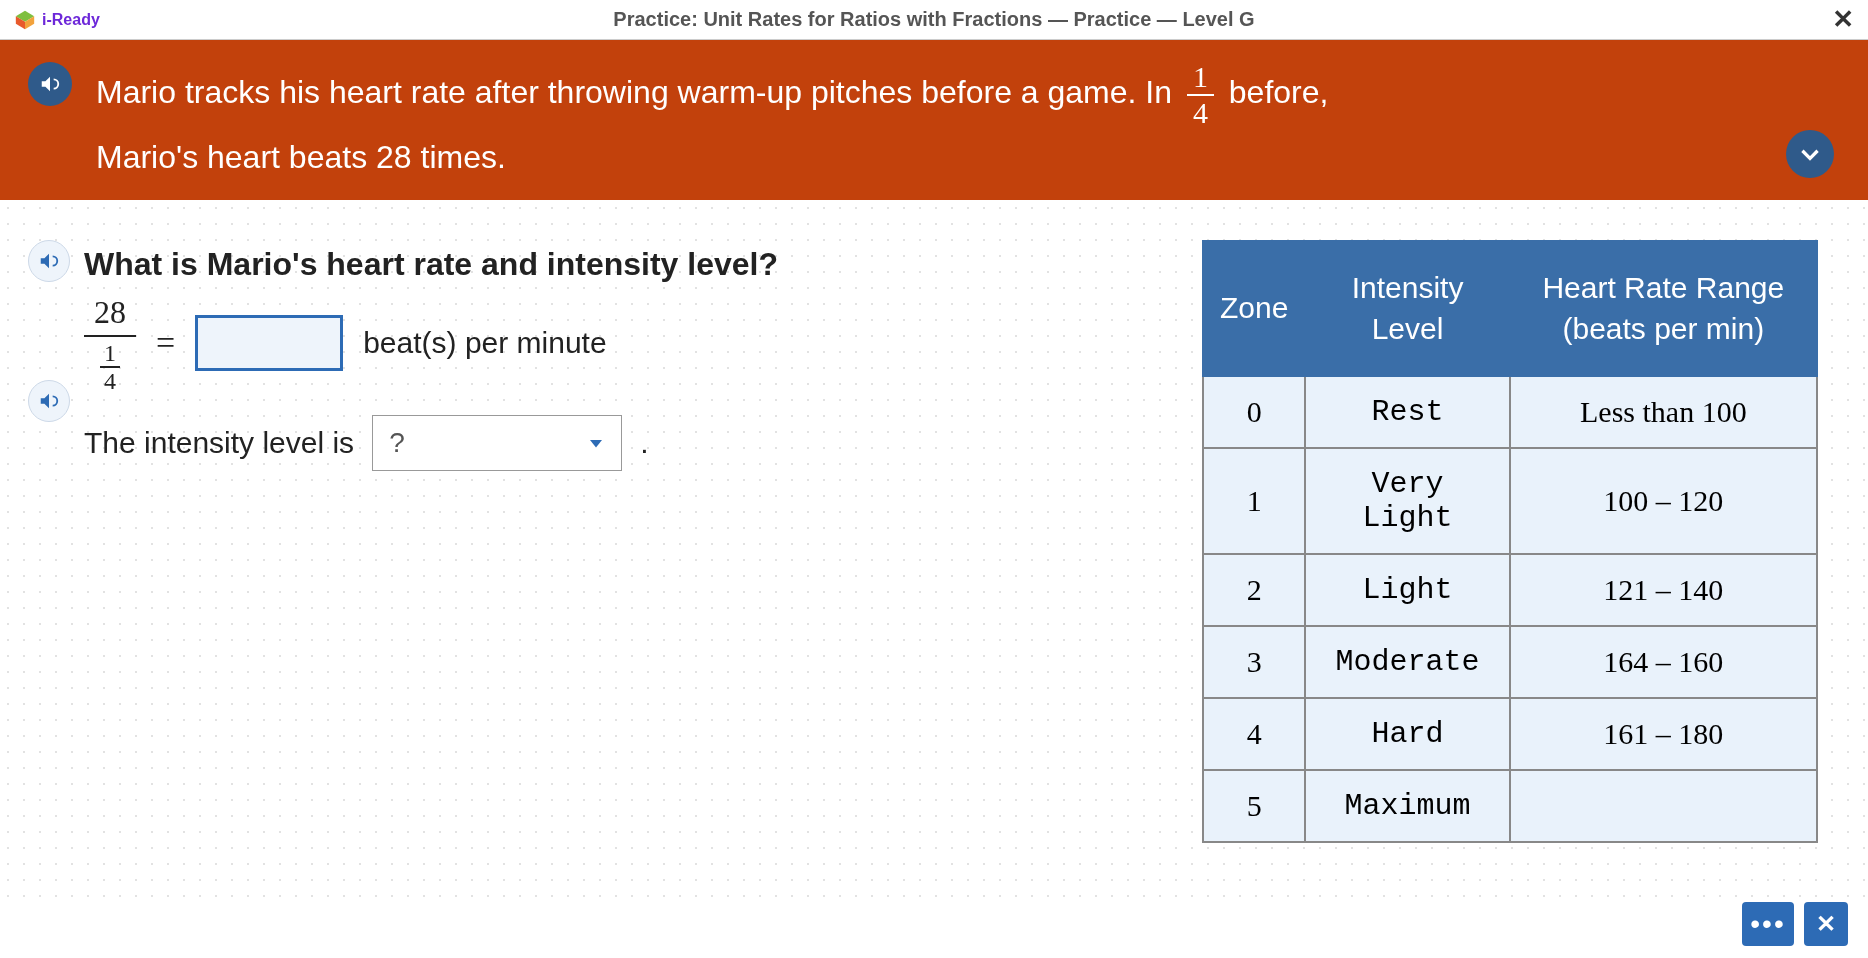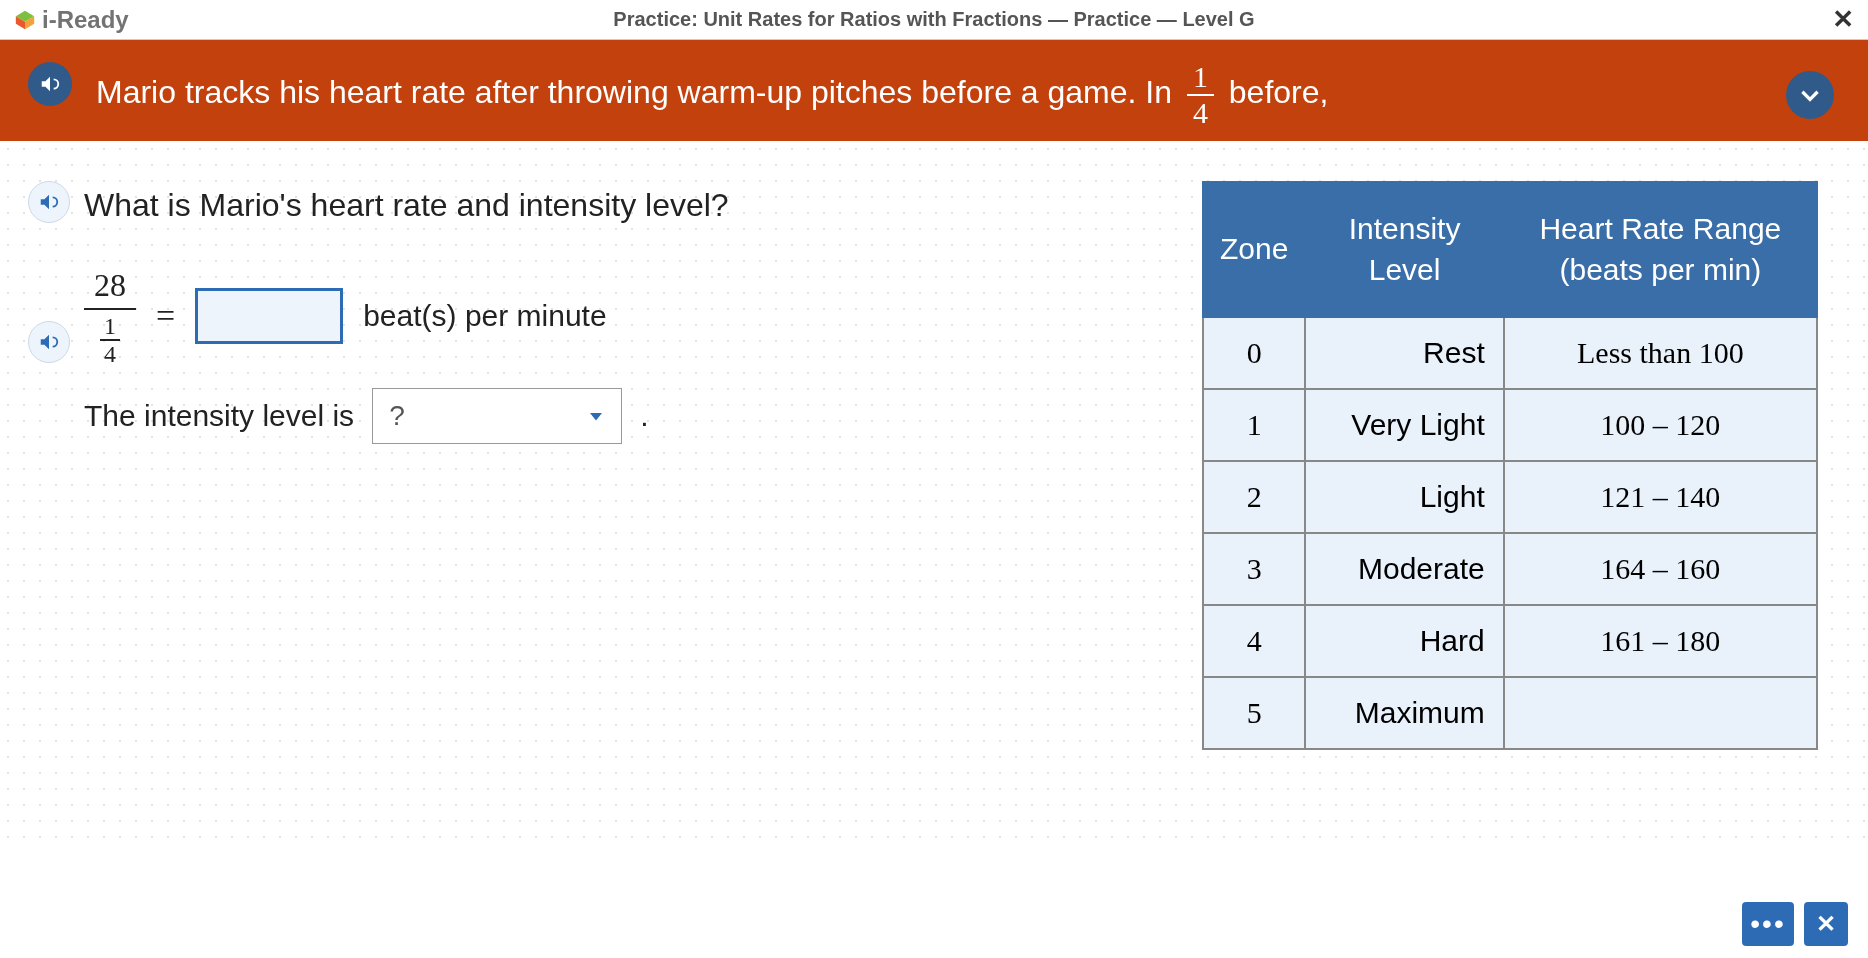--- a/index.html
+++ b/index.html
@@ -1,56 +1,56 @@
 <!DOCTYPE html>
 <html><head>
 <meta charset="utf-8">
 <style>
 *{box-sizing:border-box;margin:0;padding:0}
 html,body{width:1868px;height:958px;font-family:"Segoe UI",Arial,sans-serif;background:#fff;overflow:hidden}
 .topbar{height:40px;display:flex;align-items:center;padding:0 14px;border-bottom:1px solid #ccc;background:#fff;position:relative}
-.logo{display:flex;align-items:center;gap:6px;font-weight:700;font-size:24px;color:#737373}
+.logo{display:flex;align-items:center;gap:6px;font-weight:700;font-size:16px;color:#6d28d9}
 .logo-cube{width:22px;height:22px;display:inline-block}
 .title{position:absolute;left:50%;transform:translateX(-50%);font-weight:600;font-size:20px;color:#555}
 .topbar .close{margin-left:auto;font-size:26px;font-weight:700;color:#333;cursor:pointer}
 .bluebar{background:#c2410c;color:#fff;padding:22px 28px 13px 28px;position:relative;font-size:32px;line-height:1.85}
 .bluebar .speaker{display:inline-flex;width:44px;height:44px;border-radius:50%;background:#2f5a8a;align-items:center;justify-content:center;margin-right:18px;vertical-align:middle}
 .bluebar .content{display:flex;align-items:flex-start}
 .bluebar .text{flex:1;padding-left:6px}
 .frac{display:inline-flex;flex-direction:column;align-items:center;vertical-align:middle;font-family:"Cambria Math",serif;font-size:30px;line-height:1;margin:0 6px}
 .frac .num{border-bottom:2px solid currentColor;padding:0 6px 2px}
 .frac .den{padding-top:2px}
 .chev{position:absolute;right:34px;bottom:22px;width:48px;height:48px;border-radius:50%;background:#2f5a8a;display:flex;align-items:center;justify-content:center;cursor:pointer}
 .chev svg{width:26px;height:26px;stroke:#fff;stroke-width:3;fill:none}
 .body{display:flex;padding:40px 50px 0 24px;gap:40px;background-image:radial-gradient(circle,#e2e2e2 1px,transparent 1px);background-size:16px 16px;background-position:0 0;height:calc(100% - 248px)}
 .left{flex:1;position:relative;padding-left:60px}
 .spk-sm{position:absolute;width:42px;height:42px;border-radius:50%;background:#eef4fb;border:1px solid #cdd9e8;display:flex;align-items:center;justify-content:center;cursor:pointer}
 .spk-sm.one{left:4px;top:0}
 .spk-sm.two{left:4px;top:140px}
-.q{font-size:32px;font-weight:400;color:#222;line-height:1.55;margin-bottom:36px}
+.q{font-size:32px;font-weight:700;color:#222;line-height:1.55;margin-bottom:4px}
 .eqrow{display:flex;align-items:center;gap:20px;font-size:30px;color:#222;font-family:"Cambria Math",serif;margin-bottom:22px}
 .bigfrac{display:flex;flex-direction:column;align-items:center}
 .bigfrac .top{font-size:32px;border-bottom:2.5px solid #222;padding:0 10px 4px}
 .bigfrac .bot{padding-top:4px}
 .smallfrac{display:flex;flex-direction:column;align-items:center;font-size:24px;line-height:1}
 .smallfrac .n{border-bottom:2px solid #222;padding:0 4px 1px}
 .smallfrac .d{padding-top:1px}
 .eq{font-size:34px}
 .ansinput{width:148px;height:56px;border:3px solid #2d6bb5;background:#eef4fb;font-size:28px;padding:0 10px;outline:none}
 .unit{font-size:30px;font-family:"Segoe UI",Arial,sans-serif;color:#222}
 .selrow{display:flex;align-items:center;gap:18px;font-size:30px;color:#222}
 .dropdown{width:250px;height:56px;border:1px solid #999;background:#fff;display:flex;align-items:center;justify-content:space-between;padding:0 16px;cursor:pointer}
 .dropdown .ph{color:#555;font-size:28px}
 .dropdown svg{width:18px;height:18px;fill:#2d6bb5}
 .period{font-size:30px}
 .right{width:616px}
 table{width:100%;border-collapse:collapse;font-size:30px}
 th{background:#3a6ea8;color:#fff;font-weight:400;padding:26px 16px;border:2px solid #3a6ea8;text-align:center;line-height:1.35}
 td{background:#e9f2fb;border:2px solid #888;padding:18px 18px;text-align:center;font-family:"Cambria Math",serif}
-td.intcol{text-align:right;font-family:Liberation Sans, sans-serif}
+td.intcol{text-align:center;font-family:Liberation Mono, monospace}
 td.zone{font-family:"Cambria Math",serif}
 .floatbar{position:absolute;right:20px;bottom:12px;display:flex;gap:10px}
 .fbtn{background:#2d6bb5;color:#fff;height:44px;display:flex;align-items:center;justify-content:center;border-radius:4px;cursor:pointer}
 .fbtn.dots{width:52px;font-size:28px;letter-spacing:2px}
 .fbtn.x{width:44px;font-size:24px;font-weight:700}
 .spk-svg{width:22px;height:22px}
 </style>
 </head>
 <body>
 
@@ -77,20 +77,21 @@
           <path d="M16 7a5 5 0 010 10" stroke="#fff" stroke-width="2" fill="none"></path>
         </svg>
     </span>
     <div class="text">
       <span>Mario tracks his heart rate after throwing warm-up pitches before a game. In </span>
       <span class="frac">
         <span class="num">1</span>
         <span class="den">4</span>
       </span>
       <span> before,</span><br>
+      <span>Mario's heart beats 28 times.</span>
     </div>
   </div>
   <div class="chev">
     <svg viewBox="0 0 24 24">
         <polyline points="5,9 12,16 19,9"></polyline>
       </svg>
   </div>
 </div>
 
 <div class="body">

